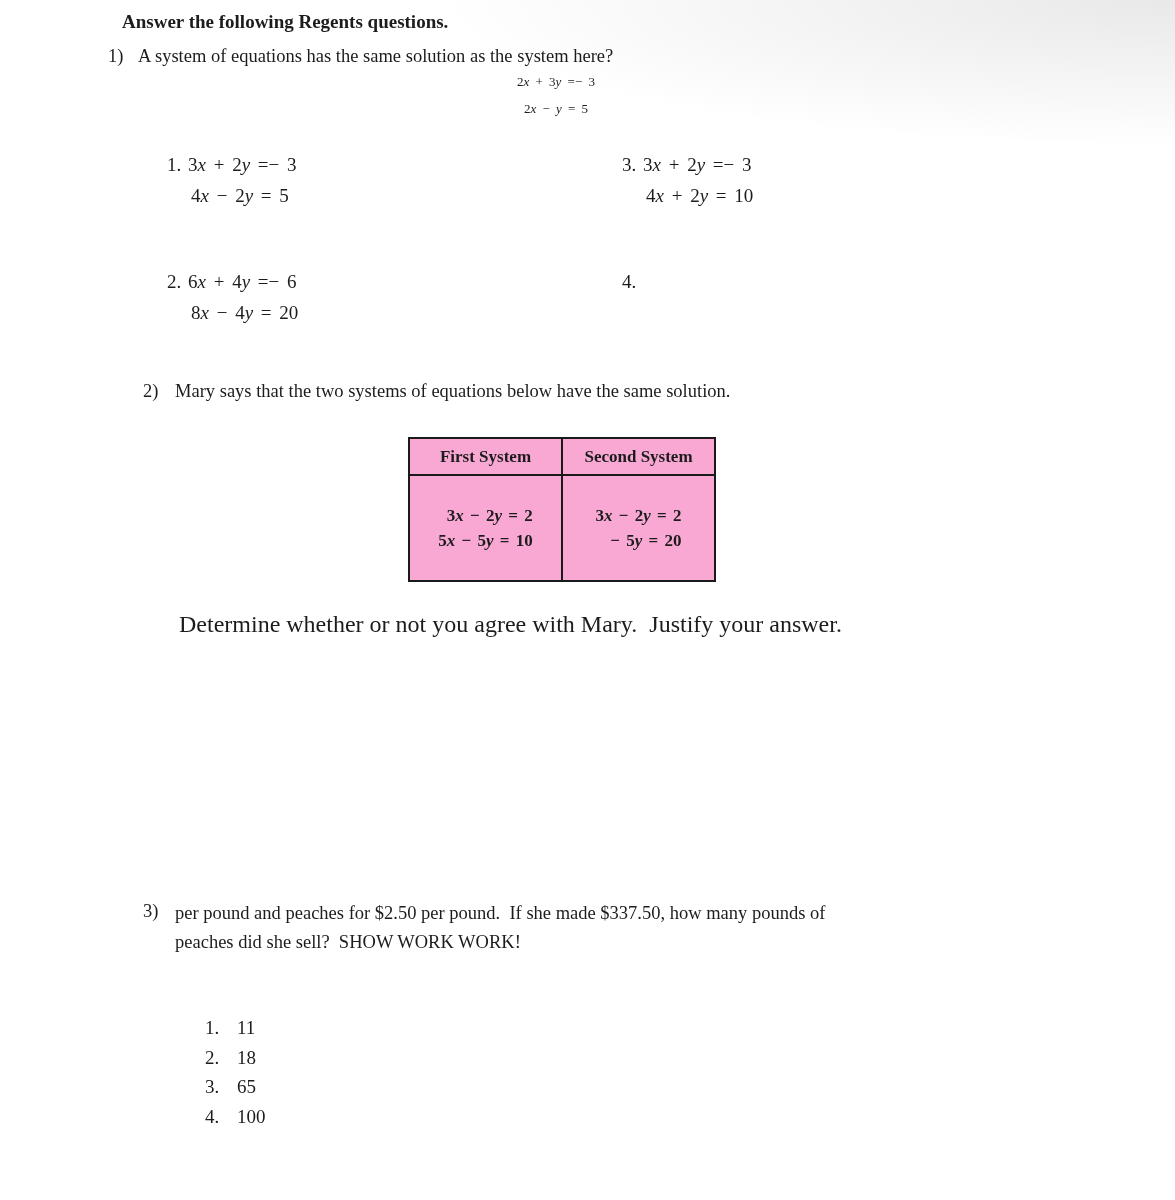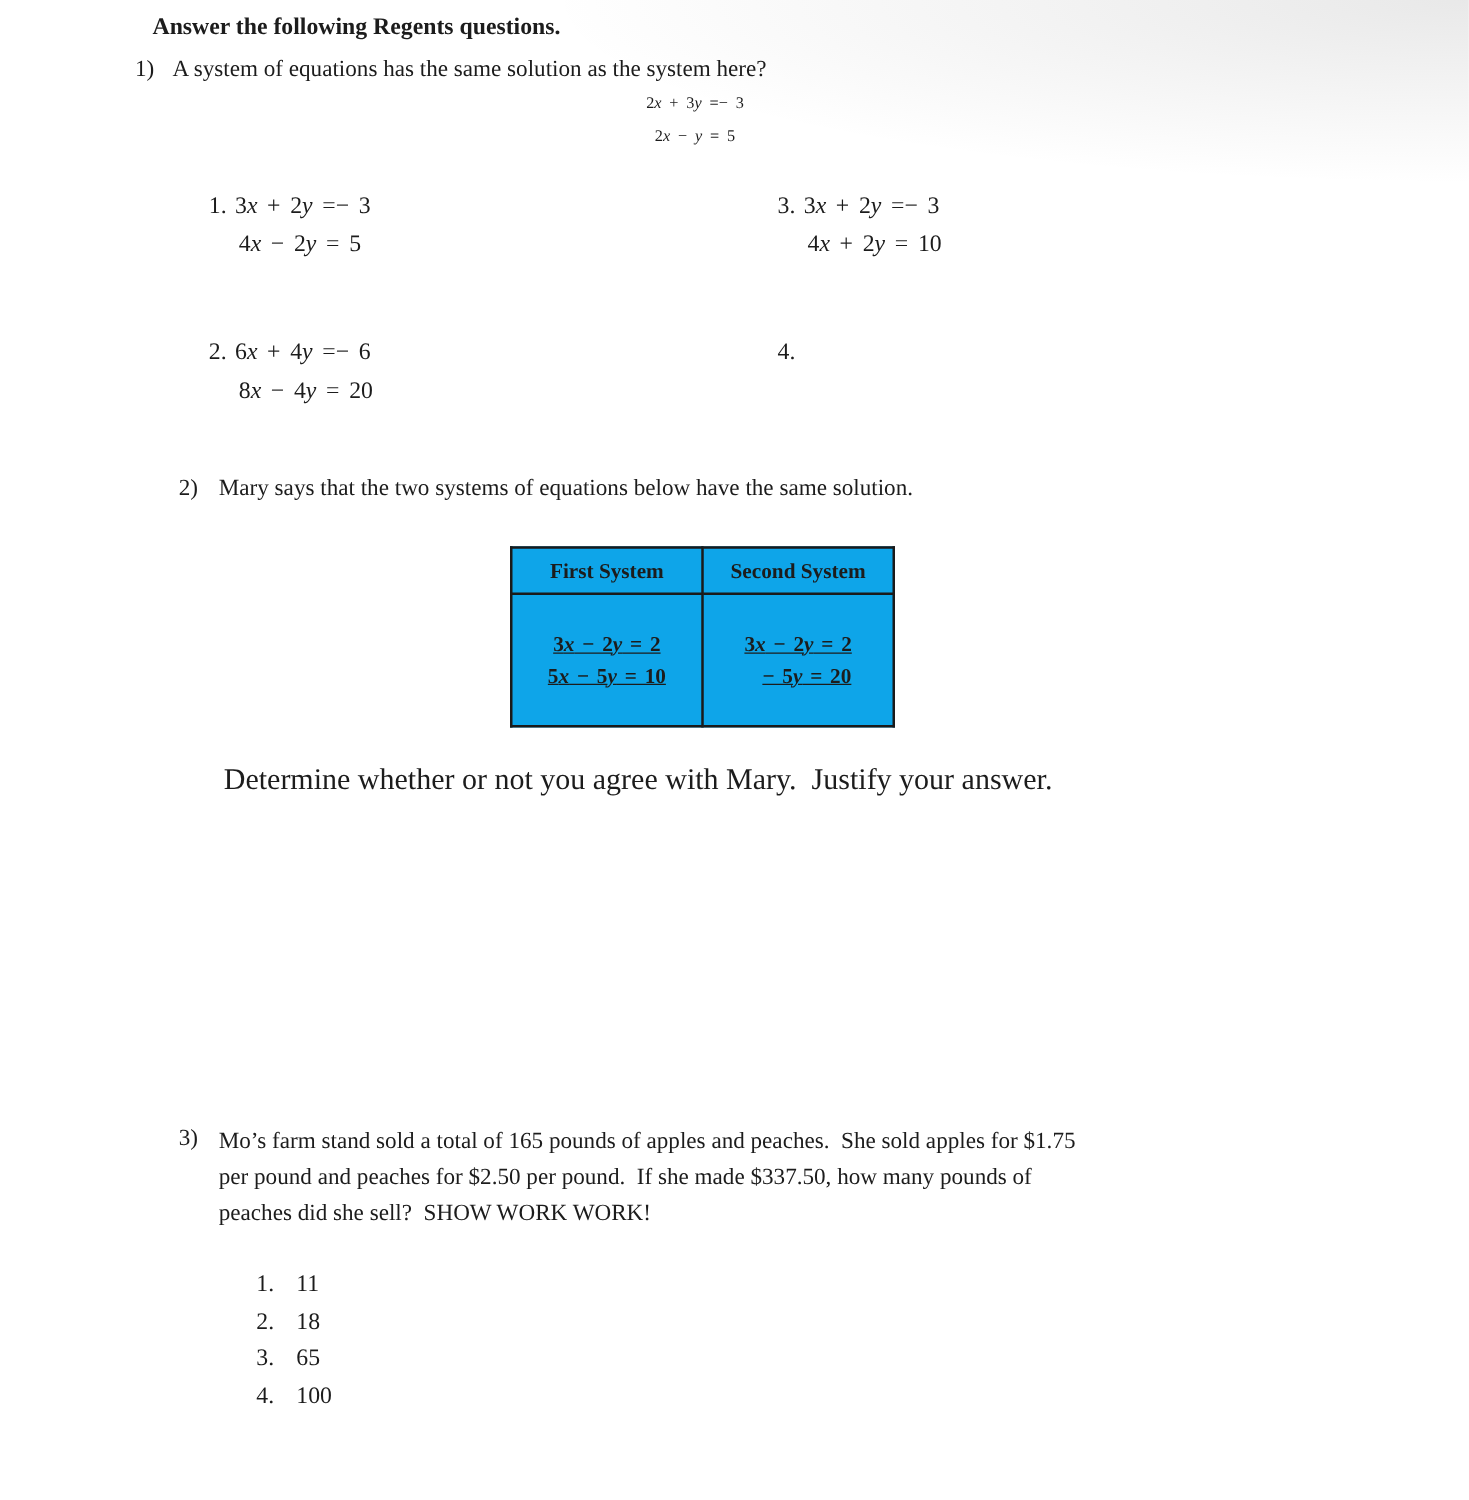--- a/index.html
+++ b/index.html
@@ -46,35 +46,35 @@
   .choice .eq-line { display:block; line-height:31px; }
   .choice .eq-line:nth-child(2) { padding-left:3px; }
   .c1 { left:167px; top:149px; }
   .c3 { left:622px; top:149px; }
   .c2 { left:167px; top:266px; }
   .c4 { left:622px; top:266px; }
   .c4 .eq-line:nth-child(2) { padding-left:22px; }
 
   table.sys-table {
     position:absolute; left:408px; top:437px;
-    border-collapse:collapse; background:#0ea5e9;
+    border-collapse:collapse; background:#f9a8d4;
   }
   .sys-table th, .sys-table td {
     border:2px solid #1a1a1a;
     width:149px;
   }
   .sys-table th {
     height:33px; font-size:17px; font-weight:bold;
     text-align:center; vertical-align:middle;
   }
   .sys-table td {
     height:102px; text-align:center; vertical-align:middle;
     font-size:17px; font-weight:bold;
   }
-  .sys-table .cell-eqs { display:inline-block; text-align:center;text-decoration:underline; }
+  .sys-table .cell-eqs { display:inline-block; text-align:right; }
   .sys-table .cell-eqs .eq-line { display:block; line-height:25px; word-spacing:2px; }
   .sys-table td.second .cell-eqs .eq-line:nth-child(2) { padding-left:14px; }
 
   .determine {
     position:absolute; left:179px; top:612px;
     font-size:24px; line-height:25px; white-space:pre-wrap;
   }
 
   .q3-choices { position:absolute; left:205px; top:1013px; font-size:19px; }
   .q3-choice { display:flex; line-height:29.5px; }
@@ -154,21 +154,20 @@
         </td>
       </tr>
     </tbody>
   </table>
 
   <div class="determine">Determine whether or not you agree with Mary.  Justify your answer.</div>
 
   <div class="q-line q3">
     <span class="num">3)</span>
     <span class="text-lines">
-      <span class="t-line">Mo’s farm stand sold a total of 165 pounds of apples and peaches.  She sold apples for $1.75</span>
       <span class="t-line">per pound and peaches for $2.50 per pound.  If she made $337.50, how many pounds of</span>
       <span class="t-line">peaches did she sell?  SHOW WORK WORK!</span>
     </span>
   </div>
 
   <div class="q3-choices">
     <div class="q3-choice">
       <span class="cnum">1.</span>
       <span class="cval">11</span>
     </div>

